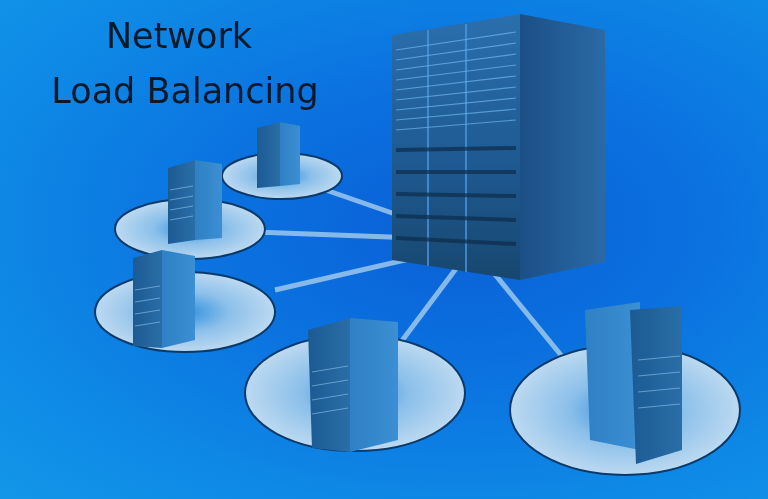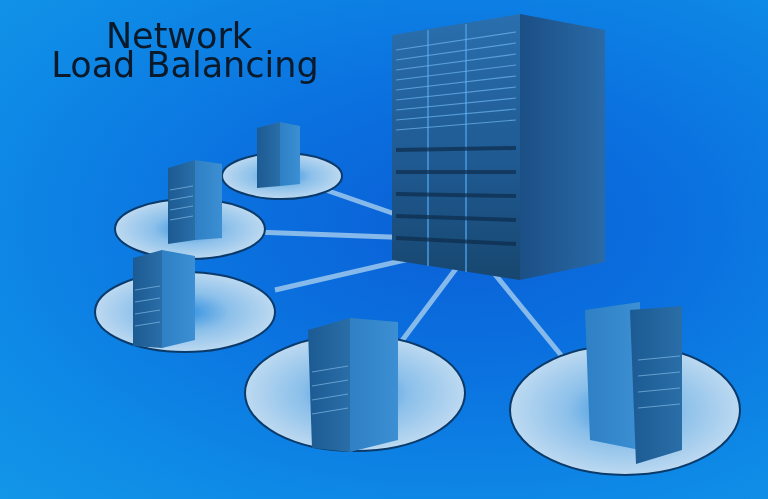--- a/index.html
+++ b/index.html
@@ -1,21 +1,21 @@
 <!DOCTYPE html>
 <html><head>
 <meta charset="utf-8">
 <style>
   html,body{margin:0;padding:0;}
   body{width:768px;height:499px;overflow:hidden;position:relative;
     background:radial-gradient(ellipse at 60% 45%, #0a5fd6 0%, #0b73e0 40%, #0e8ae6 75%, #1396e8 100%);
     font-family:"DejaVu Sans",sans-serif;}
   .title{position:absolute;left:0;width:370px;text-align:center;color:#0a1a2a;font-size:35px;line-height:42px;}
   .t1{top:15px;left:-6px;}
-  .t2{top:44px;left:0px;}
+  .t2{top:70px;left:0px;}
   svg.scene{position:absolute;left:0;top:0;}
 </style>
 </head>
 <body>
 
 <div class="title t1">Network</div>
 <div class="title t2">Load Balancing</div>
 
 <svg class="scene" width="768" height="499" viewBox="0 0 768 499">
   <defs>

